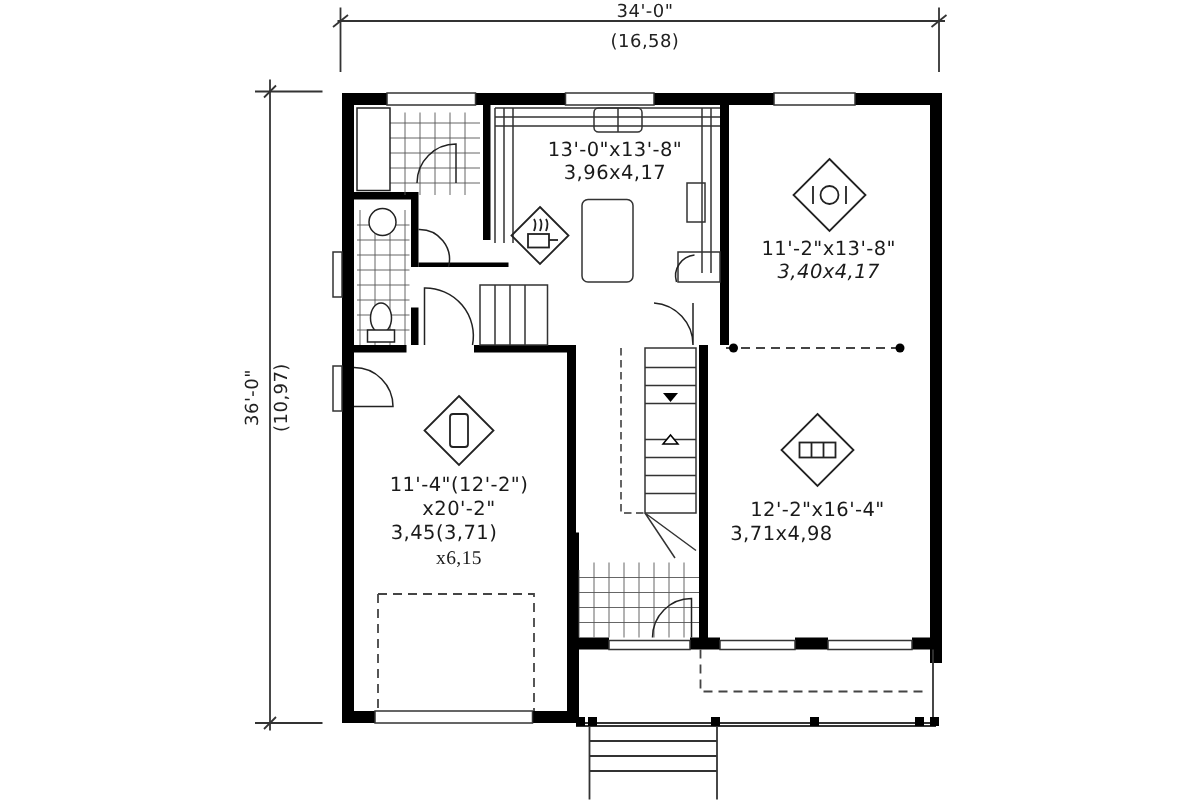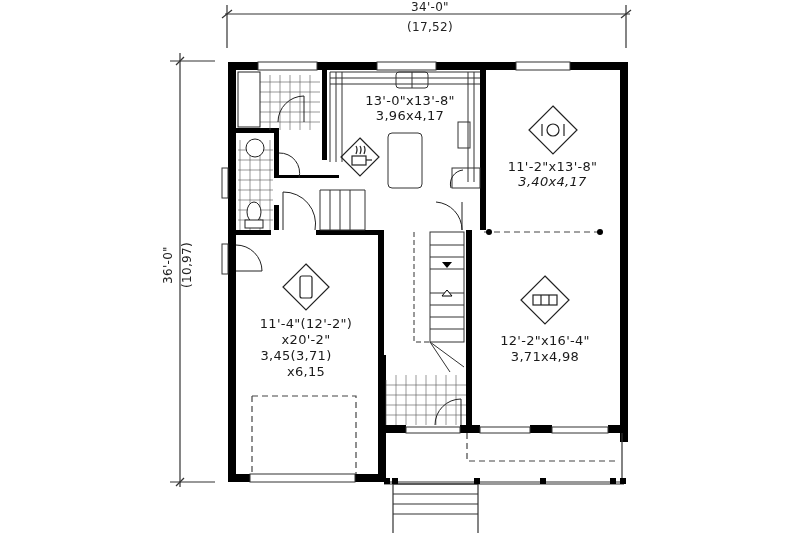--- a/index.html
+++ b/index.html
@@ -157,29 +157,29 @@
   </g>
   <g stroke="#222" stroke-width="1.2" fill="none">
     <polygon points="545,276 569,300 545,324 521,300"></polygon>
     <rect x="533" y="295" width="24" height="10"></rect>
     <line x1="541" y1="295" x2="541" y2="305"></line>
     <line x1="549" y1="295" x2="549" y2="305"></line>
   </g>
 </svg>
 
 <div class="lbl dim" style="left:395px; top:0px; width:70px;">34'-0"</div>
-<div class="lbl dim" style="left:395px; top:20px; width:70px;">(17,52)</div>
+<div class="lbl dim" style="left:395px; top:20px; width:70px;">(16,58)</div>
 <div class="lbl dim vert" style="left:133px; top:258px; width:70px;">36'-0"</div>
 <div class="lbl dim vert" style="left:152px; top:258px; width:70px;">(10,97)</div>
 
 <div class="lbl" style="left:350px; top:94px; width:120px;">13'-0"x13'-8"</div>
 <div class="lbl" style="left:350px; top:109px; width:120px;">3,96x4,17</div>
 
 <div class="lbl" style="left:490px; top:160px; width:125px;">11'-2"x13'-8"</div>
 <div class="lbl" style="left:490px; top:175px; width:125px;font-style:italic;">3,40x4,17</div>
 
 <div class="lbl" style="left:246px; top:317px; width:120px;">11'-4"(12'-2")</div>
 <div class="lbl" style="left:246px; top:333px; width:120px;">x20'-2"</div>
 <div class="lbl" style="left:236px; top:349px; width:120px;">3,45(3,71)</div>
-<div class="lbl" style="left:246px; top:365px; width:120px;">x6,15</div>
+<div class="lbl" style="left:246px; top:365px; width:120px;font-family:Liberation Serif, serif;">x6,15</div>
 
 <div class="lbl" style="left:480px; top:334px; width:130px;">12'-2"x16'-4"</div>
-<div class="lbl" style="left:480px; top:350px; width:130px;">3,71x4,98</div>
+<div class="lbl" style="left:456px; top:350px; width:130px;">3,71x4,98</div>
 
 </body></html>

